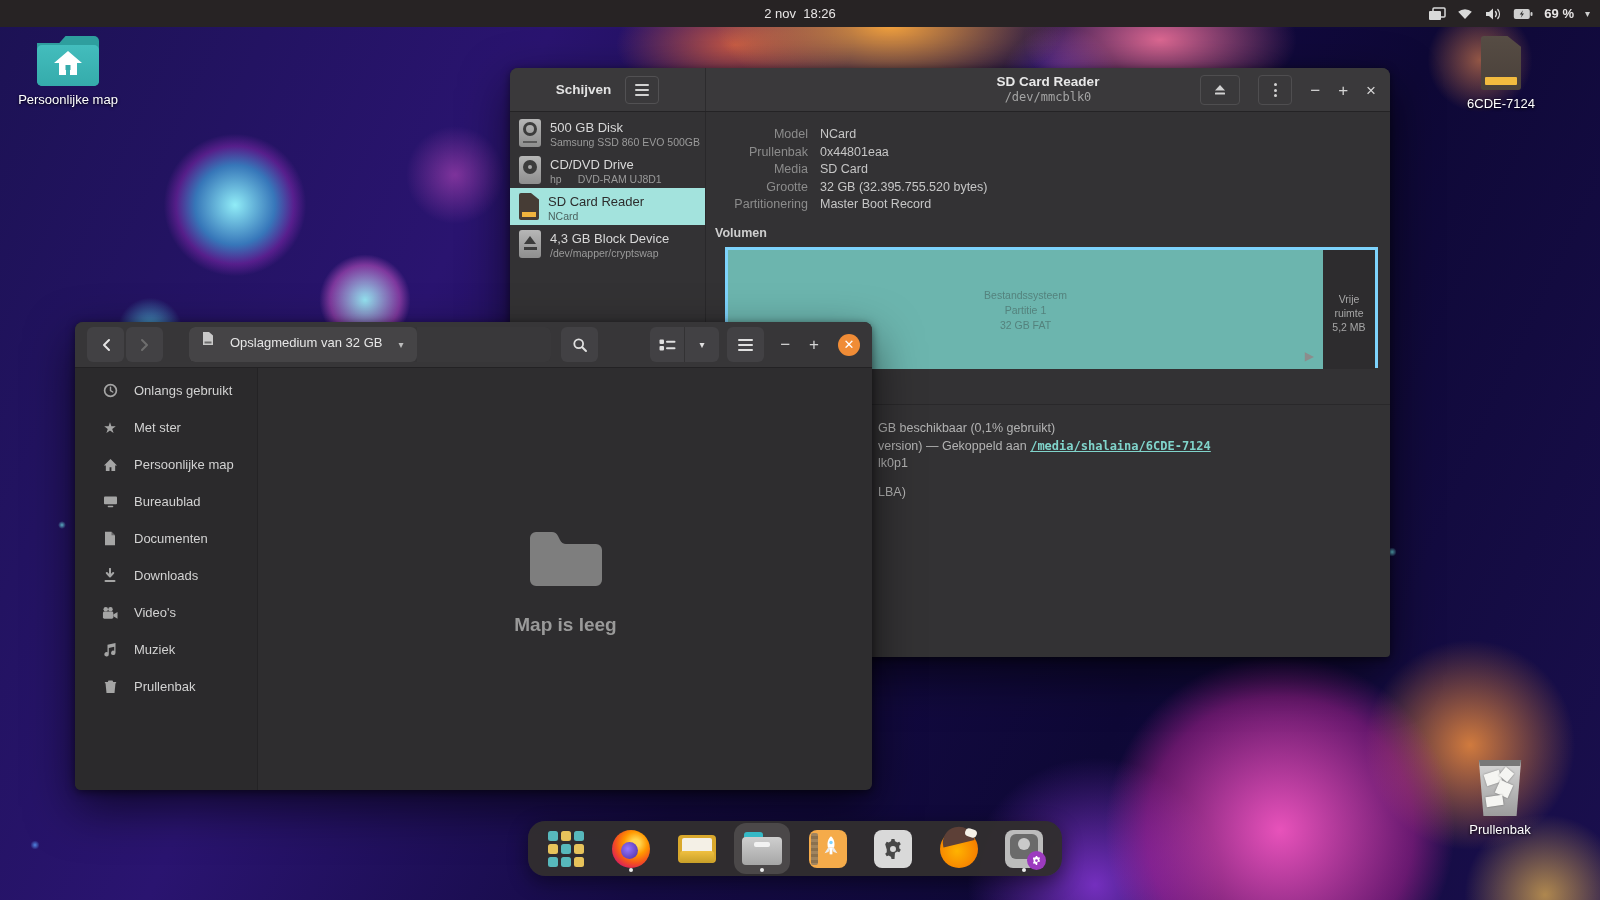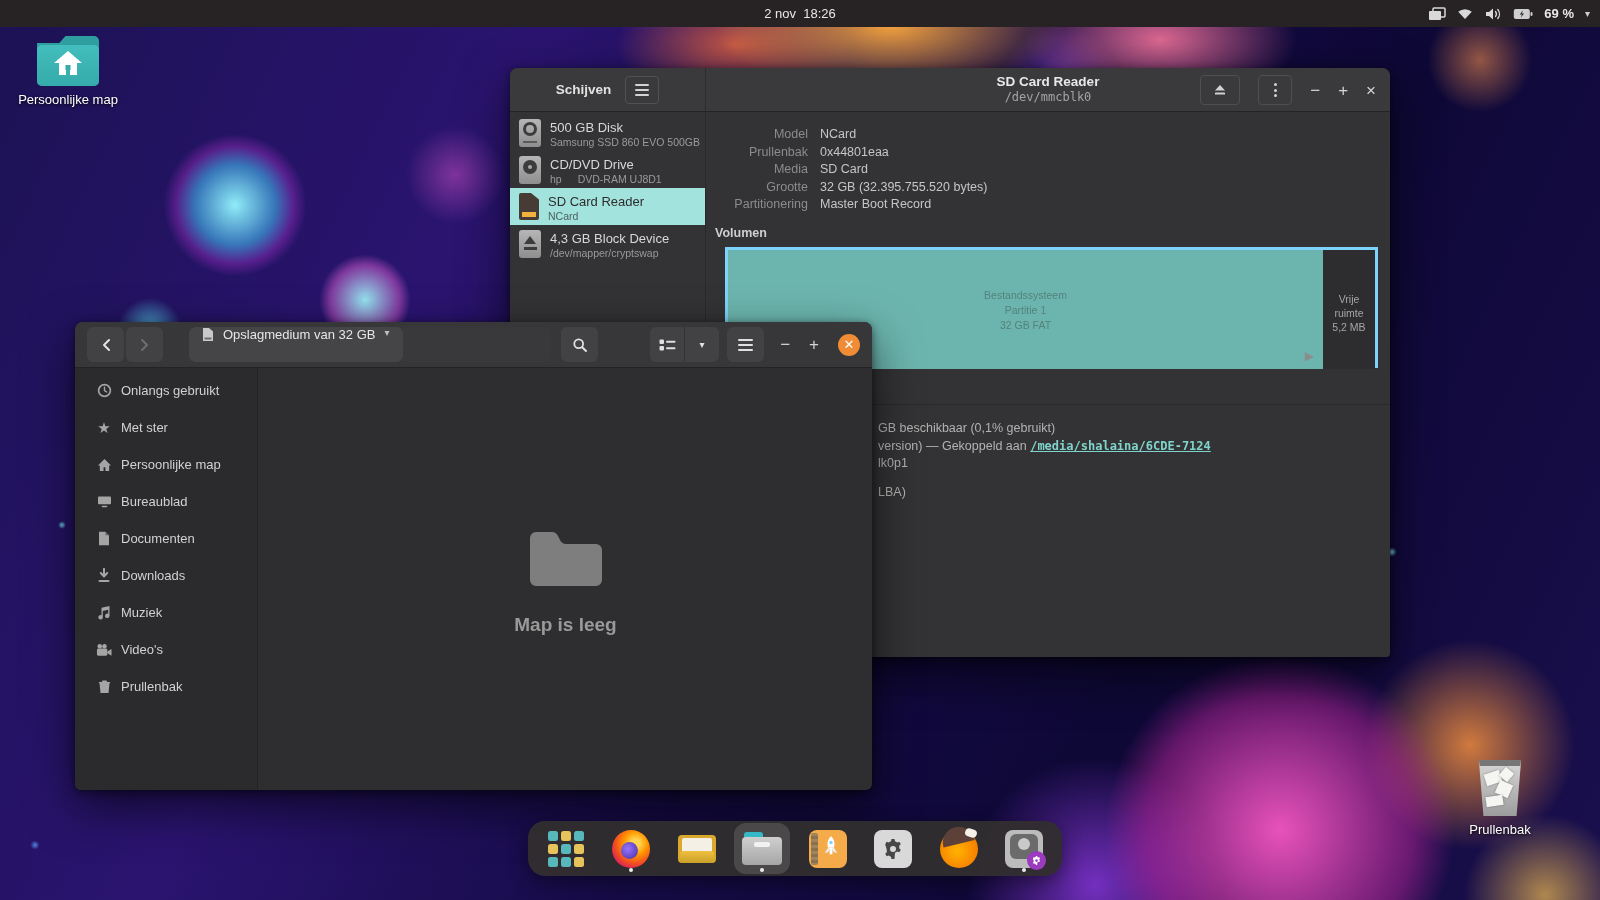--- a/index.html
+++ b/index.html
@@ -110,35 +110,35 @@
   .frag-sp{height:11px}
   .dk-link{color:#80d4cb;text-decoration:underline;font-family:"DejaVu Sans Mono",monospace;font-size:12px;font-weight:bold}
 
   
   .files{left:75px;top:322px;width:797px;height:468px;background:#2e2d2f;border-radius:8px 8px 6px 6px;z-index:3}
   .fl-toolbar{position:absolute;left:0;top:0;right:0;height:46px;background:#373638;border-bottom:1px solid #232224;border-radius:8px 8px 0 0;display:flex;align-items:center;padding:0 12px}
   .tbtn{width:37px;height:35px;border-radius:6px;background:#424144;display:flex;align-items:center;justify-content:center;flex:none}
   .back-btn{margin-right:2px;color:#e4e4e4}
   .fwd-btn{color:#6e6e6e}
   .pathbar{margin-left:26px;width:362px;height:35px;background:#353436;border-radius:6px;display:flex;align-items:stretch;overflow:hidden;flex:none}
-  .path-seg{background:#454446;border-radius:6px;display:flex;align-items:flex-start;gap:9px;padding:0 13px;flex:none}
+  .path-seg{background:#454446;border-radius:6px;display:flex;align-items:flex-end;gap:16px;padding:12px 13px;flex:none}
   .path-label{font-size:13px;color:#e6e6e6;white-space:nowrap}
   .path-chev{font-size:10px;color:#bdbdbd}
   .path-rest{flex:1;background:#39383a}
   .search-btn{margin-left:10px;color:#e0e0e0}
   .fl-spacer{flex:1}
   .view-btn{width:69px;height:35px;border-radius:6px;background:#424144;display:flex;align-items:center;flex:none;color:#e0e0e0}
   .view-half{flex:1;display:flex;align-items:center;justify-content:center;height:100%}
   .view-div{width:1px;height:100%;background:#333234}
   .fl-menu{margin-left:8px;flex-direction:column;gap:3px;color:#e0e0e0}
   .fl-menu i{display:block;width:15px;height:2px;background:#e0e0e0;border-radius:1px}
   .fl-glyphs{display:flex;align-items:center;gap:19px;margin-left:16px}
   .close-circle{width:22px;height:22px;border-radius:50%;background:#f08c36;display:flex;align-items:center;justify-content:center;color:#fff;font-size:13px;font-weight:bold;line-height:1}
   .fl-sidebar{position:absolute;left:0;top:46px;width:183px;bottom:0;background:#2b2a2c;border-right:1px solid #242325;padding-top:4px;border-radius:0 0 0 6px;display:flex;flex-direction:column}
-  .fl-item{height:37px;display:flex;align-items:center;gap:9px;padding-left:21px;color:#d2d2d2;font-size:13px}
+  .fl-item{height:37px;display:flex;align-items:center;gap:16px;padding-left:27px;color:#d2d2d2;font-size:13px}
   .fl-item .ic{color:#a5a5a5;width:16px;display:flex;justify-content:center;flex:none}
   .fl-sep{height:8px}
   .fl-item.selected{height:38px;background:#a3e3dd;color:#2e2e2e;border-radius:0 0 0 6px}
   .fl-item.selected .ic{color:#3a3a3a}
   .fl-eject{margin-left:auto;margin-right:13px;color:#3a3a3a;display:flex}
   .fl-main{position:absolute;left:184px;top:46px;right:0;bottom:0;display:flex;flex-direction:column;align-items:center;justify-content:center;border-radius:0 0 6px 0}
   .empty-label{margin-top:26px;font-size:19px;font-weight:bold;color:#9a9a9a}
   .star-glyph{font-size:15px;line-height:1}
 
   
@@ -213,20 +213,24 @@
     <div class="home-folder">
       <div class="hf-back"></div>
         <div class="hf-front"></div>
       <svg width="32" height="28" viewBox="0 0 32 28">
           <path fill="#fff" d="M16 2 2 14h5v12h7v-8h4v8h7V14h5z"></path>
           <rect x="13.5" y="16" width="5" height="5" fill="#35abab"></rect>
         </svg>
     </div>
     <div class="di-label">Persoonlijke map</div>
   </div>
+  <div class="desk-icon di-sd">
+    <div class="sdcard-lg"></div>
+    <div class="di-label">6CDE-7124</div>
+  </div>
   <div class="desk-icon di-trash">
     <div class="trash-lg">
       <div class="tl-body"></div>
         <div class="tl-rim"></div>
       <i class="pp pp1"></i>
         <i class="pp pp2"></i>
         <i class="pp pp3"></i>
         <i class="pp pp4"></i>
     </div>
     <div class="di-label">Prullenbak</div>
@@ -439,36 +443,36 @@
         <span class="ic">
             <svg width="14" height="15" viewBox="0 0 14 15" fill="currentColor">
               <path d="M7 0.8v7M3.8 5 7 8.5 10.2 5" stroke="currentColor" stroke-width="2" fill="none" stroke-linecap="round" stroke-linejoin="round"></path>
               <rect x="1.5" y="12" width="11" height="2" rx="1"></rect>
             </svg>
           </span>
         <span>Downloads</span>
       </div>
       <div class="fl-item">
         <span class="ic">
-            <svg width="14" height="15" viewBox="0 0 14 15" fill="currentColor">
-              <path d="M12.5 1 4.5 2.7v7.5a2.2 2.2 0 1 0 1.3 2V6l5.4-1.2v4a2.2 2.2 0 1 0 1.3 2z"></path>
-            </svg>
-          </span>
-        <span>Muziek</span>
-      </div>
-      <div class="fl-item">
-        <span class="ic">
             <svg width="16" height="14" viewBox="0 0 17 14" fill="currentColor">
               <circle cx="4" cy="3" r="2.4"></circle>
               <circle cx="9" cy="3" r="2.4"></circle>
               <rect x="1" y="5.5" width="11" height="7.5" rx="1.5"></rect>
               <path d="M12 8.5 16.5 6v7L12 10.5z"></path>
             </svg>
           </span>
         <span>Video's</span>
+      </div>
+      <div class="fl-item">
+        <span class="ic">
+            <svg width="14" height="15" viewBox="0 0 14 15" fill="currentColor">
+              <path d="M12.5 1 4.5 2.7v7.5a2.2 2.2 0 1 0 1.3 2V6l5.4-1.2v4a2.2 2.2 0 1 0 1.3 2z"></path>
+            </svg>
+          </span>
+        <span>Muziek</span>
       </div>
       <div class="fl-item">
         <span class="ic">
             <svg width="13" height="15" viewBox="0 0 13 15" fill="currentColor">
               <path d="M1.5 4h10l-1 10h-8z"></path>
               <path d="M4.5 1.5h4l.7 1.5H3.8z"></path>
               <rect x="0.8" y="3" width="11.4" height="1.3" rx="0.6"></rect>
             </svg>
           </span>
         <span>Prullenbak</span>

